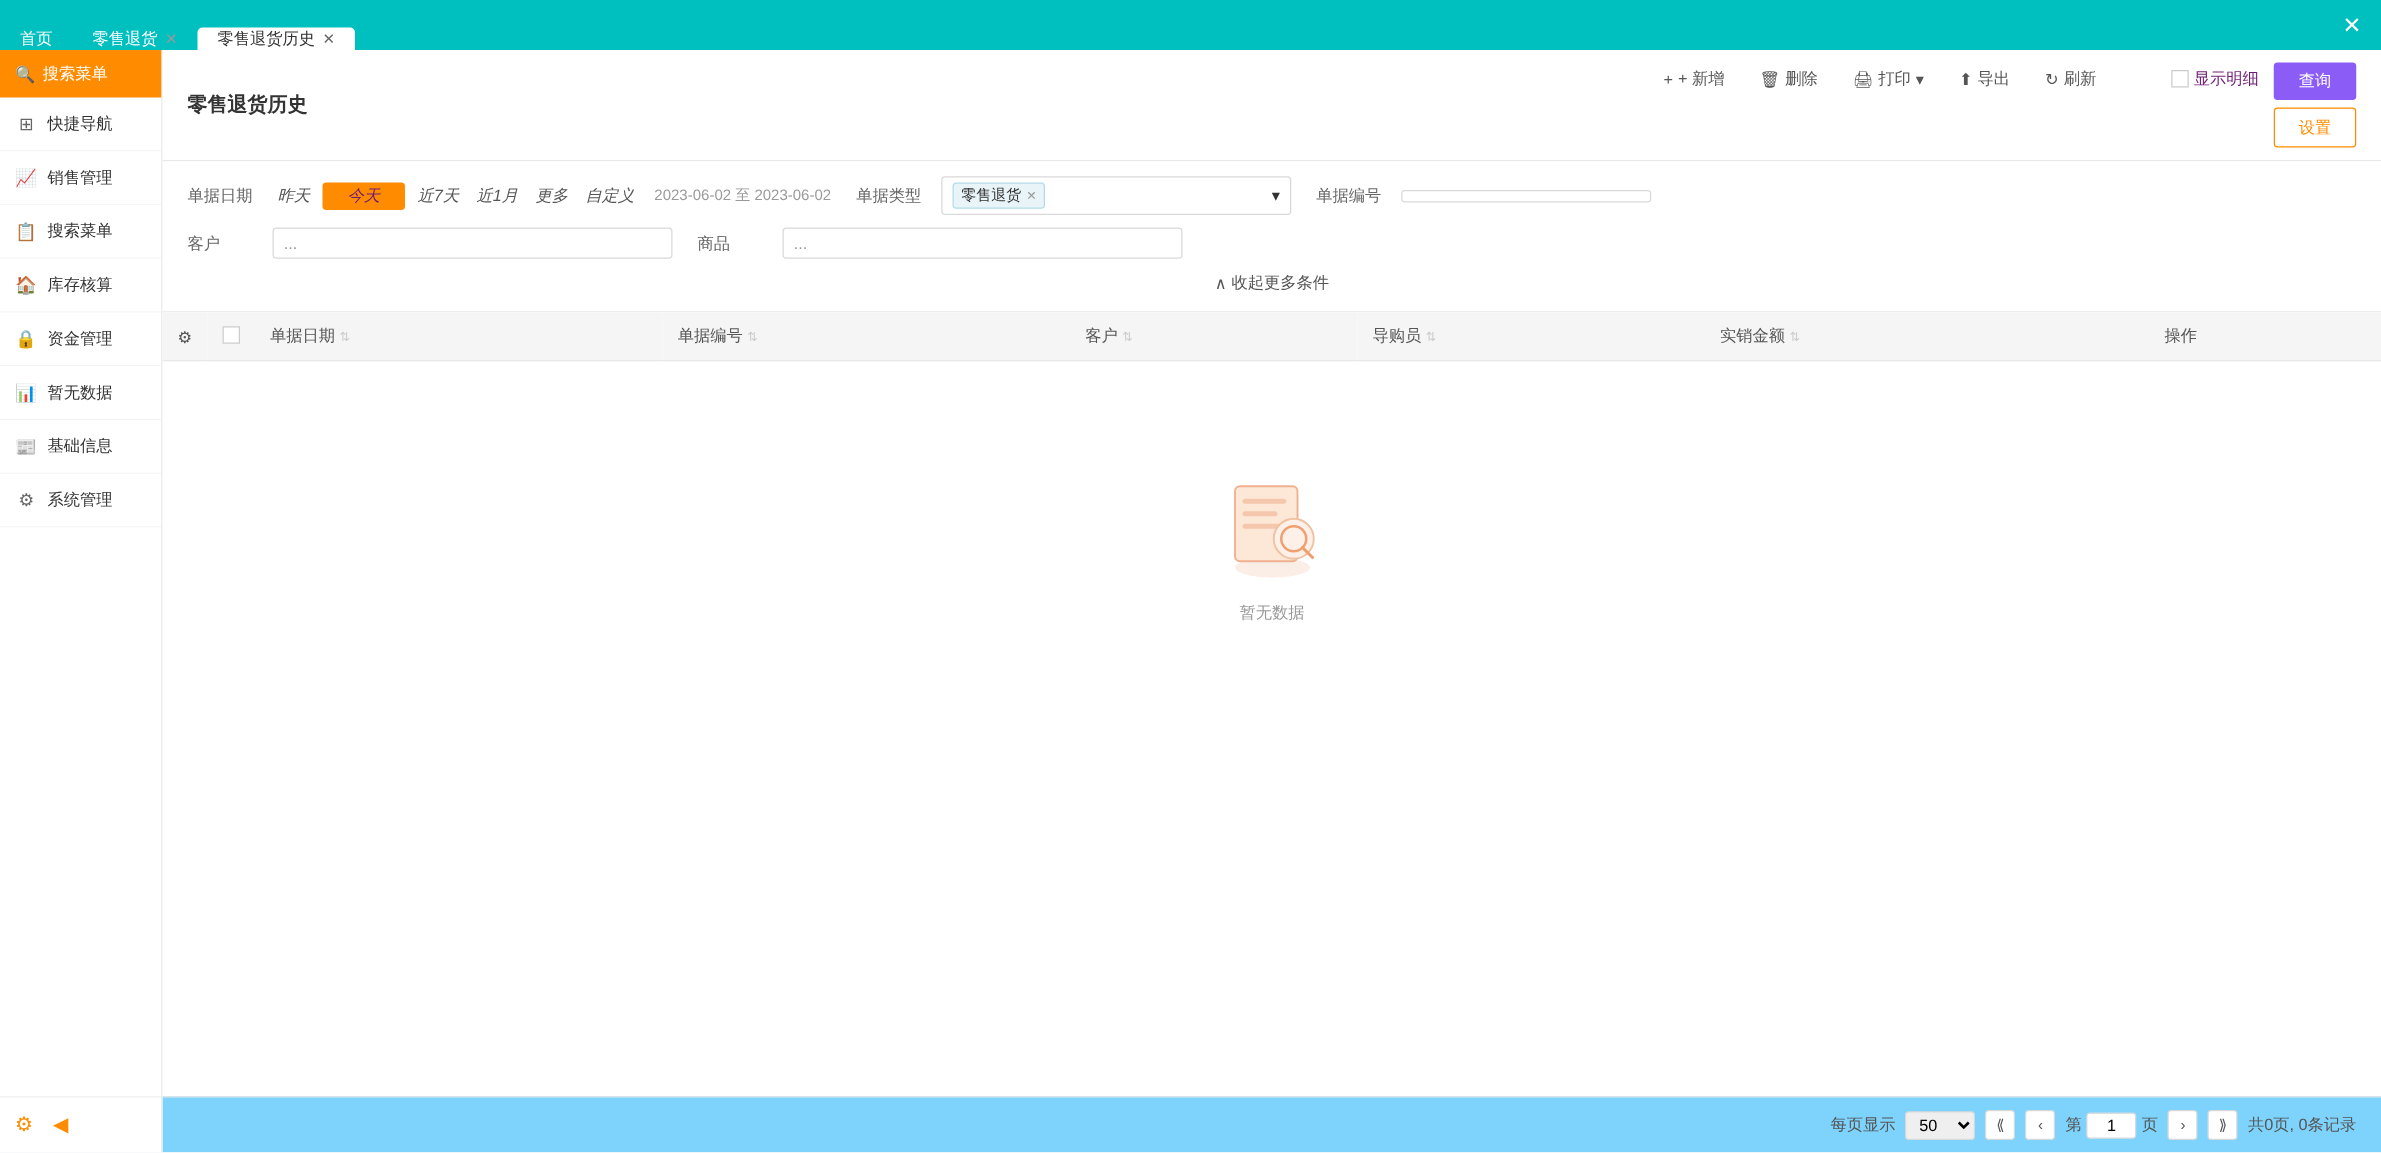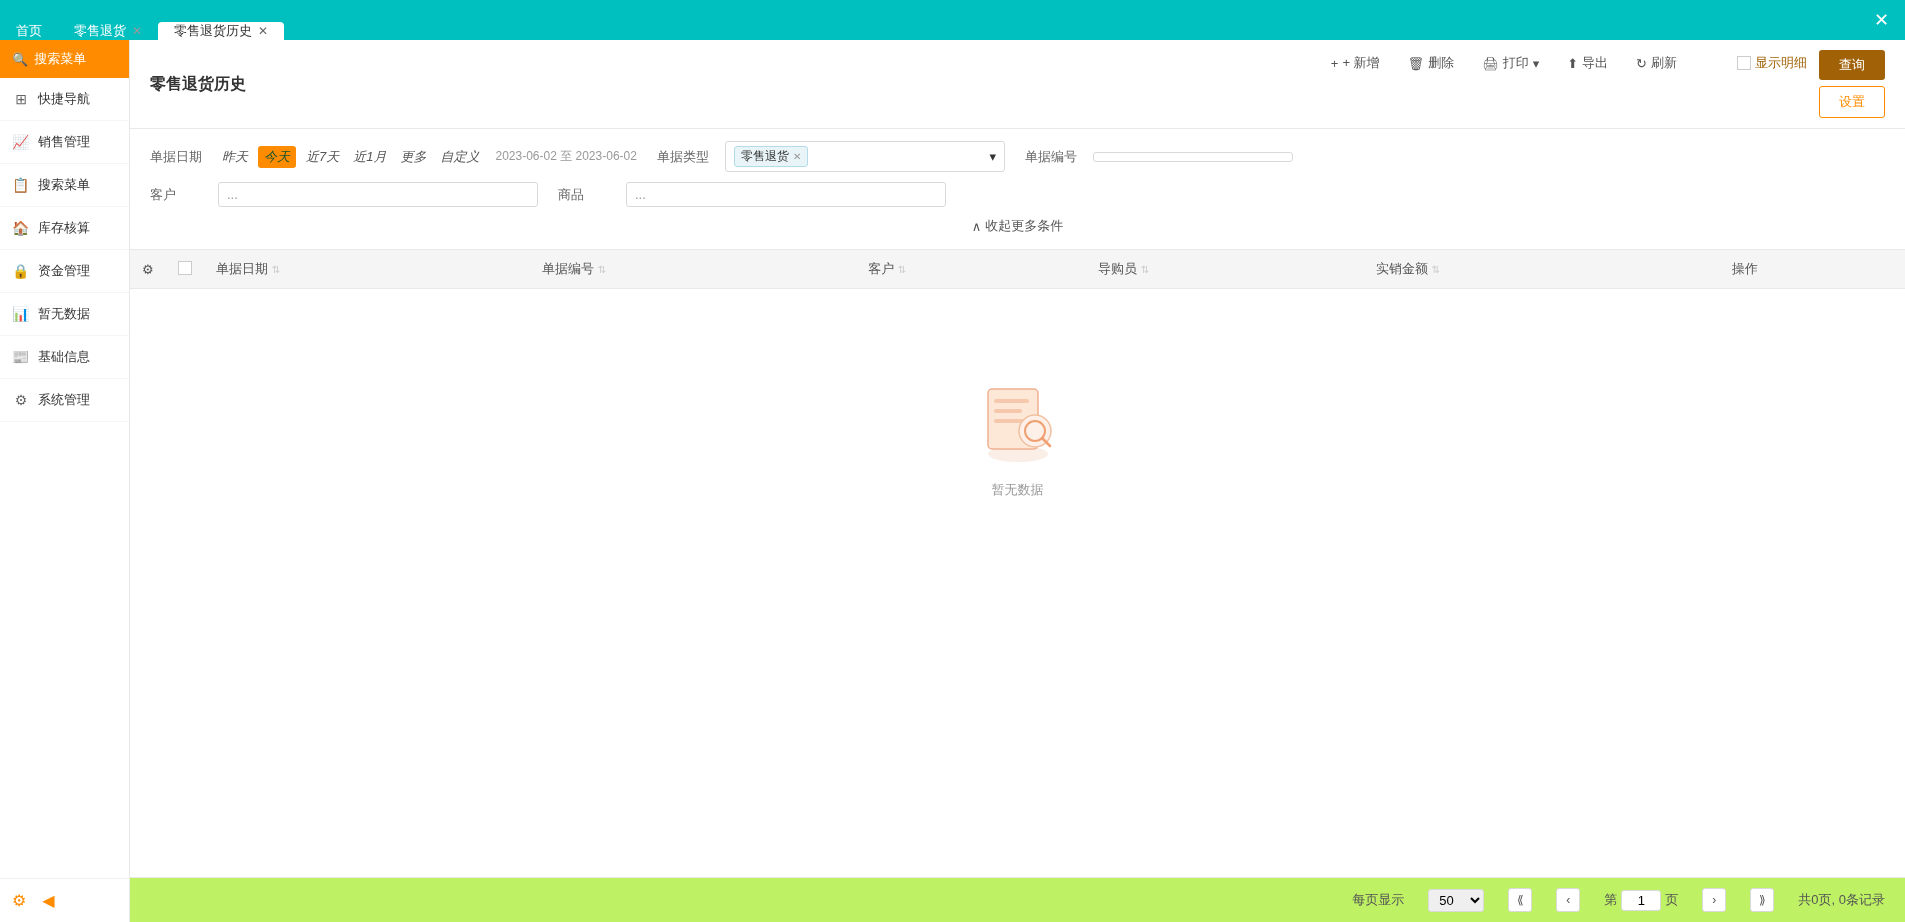--- a/index.html
+++ b/index.html
@@ -27,58 +27,58 @@
     .sidebar-bottom-icon { cursor: pointer; color: #ff8c00; font-size: 16px; }
 
     
     .content { flex: 1; display: flex; flex-direction: column; overflow: hidden; background: #f5f5f5; }
 
     
     .page-header { background: #fff; padding: 10px 20px; display: flex; align-items: center; justify-content: space-between; border-bottom: 1px solid #e8e8e8; flex-shrink: 0; }
     .page-title { font-size: 16px; font-weight: bold; color: #333; }
     .toolbar { display: flex; align-items: center; gap: 12px; }
     .toolbar-btn { display: flex; align-items: center; gap: 4px; font-size: 13px; color: #555; cursor: pointer; padding: 4px 8px; border-radius: 3px; }
-    .display-detail { display: flex; align-items: center; gap: 4px; font-size: 13px; color: #a16207; cursor: pointer; padding-left: 40px; }
+    .display-detail { display: flex; align-items: center; gap: 4px; font-size: 13px; color: #701a75; cursor: pointer; padding-left: 40px; }
     .checkbox-square { width: 14px; height: 14px; border: 1px solid #ccc; display: inline-block; background: #fff; }
 
     
     .filter-area { background: #fff; padding: 12px 20px; border-bottom: 1px solid #e8e8e8; flex-shrink: 0; }
     .filter-row { display: flex; align-items: center; gap: 20px; margin-bottom: 10px; flex-wrap: wrap; }
     .filter-label { color: #666; font-size: 13px; white-space: nowrap; min-width: 60px; }
     .date-options { display: flex; align-items: center; gap: 6px; font-style: italic; }
     .date-opt { font-size: 13px; color: #555; cursor: pointer; padding: 2px 4px; }
-    .date-opt.active { background: #ff8c00; color: #14532d; border-radius: 3px; padding: 2px 6px; }
+    .date-opt.active { background: #ff8c00; color: #701a75; border-radius: 3px; padding: 2px 20px; }
     .date-range { font-size: 12px; color: #999; margin-left: 4px; }
     .filter-input { border: 1px solid #d9d9d9; border-radius: 3px; padding: 4px 8px; font-size: 13px; color: #999; min-width: 200px; cursor: pointer; display: flex; align-items: center; justify-content: space-between; }
     .filter-input-tag { background: #e8f4f8; border: 1px solid #b3dce8; border-radius: 3px; padding: 1px 6px; font-size: 12px; color: #333; display: flex; align-items: center; gap: 4px; }
     .filter-input-tag .remove { cursor: pointer; color: #999; font-size: 10px; }
     .filter-select { border: 1px solid #d9d9d9; border-radius: 3px; padding: 4px 8px; font-size: 13px; min-width: 280px; display: flex; align-items: center; justify-content: space-between; cursor: pointer; }
     .collapse-btn { display: flex; align-items: center; gap: 4px; color: #555; font-size: 13px; cursor: pointer; padding: 2px 8px; }
     .filter-row-2 { display: flex; align-items: center; gap: 20px; }
     .filter-field { display: flex; align-items: center; gap: 8px; }
     .filter-field-input { border: 1px solid #d9d9d9; border-radius: 3px; padding: 4px 8px; font-size: 13px; color: #999; min-width: 320px; display: flex; align-items: center; justify-content: space-between; cursor: pointer; }
     .collapse-row { display: flex; justify-content: center; margin-top: 8px; }
 
     
-    .query-btn { background: #a16207; color: #fff; border: none; border-radius: 3px; padding: 6px 20px; font-size: 13px; cursor: pointer; }
+    .query-btn { background: #8b5cf6; color: #fff; border: none; border-radius: 3px; padding: 6px 20px; font-size: 13px; cursor: pointer; }
     .setting-btn { background: #fff; color: #ff8c00; border: 1px solid #ff8c00; border-radius: 3px; padding: 6px 16px; font-size: 13px; cursor: pointer; }
     .action-btns { display: flex; flex-direction: column; gap: 6px; }
 
     
     .table-area { flex: 1; background: #fff; margin: 0; overflow: auto; }
     .data-table { width: 100%; border-collapse: collapse; }
     .data-table th { background: #f5f5f5; border-bottom: 1px solid #e8e8e8; padding: 10px 12px; font-size: 13px; color: #555; text-align: left; white-space: nowrap; font-weight: normal; }
     .table-settings-col { width: 36px; text-align: center; }
     .table-checkbox-col { width: 36px; text-align: center; }
     .empty-state { display: flex; flex-direction: column; align-items: center; justify-content: center; padding: 80px 0; }
     .empty-icon { width: 100px; height: 100px; margin-bottom: 12px; }
     .empty-text { color: #999; font-size: 13px; text-align: center; }
 
     
-    .pagination { background: #bef264; border-top: 1px solid #e8e8e8; padding: 10px 20px; display: flex; align-items: center; justify-content: flex-end; gap: 24px; flex-shrink: 0; }
+    .pagination { background: #7dd3fc; border-top: 1px solid #e8e8e8; padding: 10px 20px; display: flex; align-items: center; justify-content: flex-end; gap: 8px; flex-shrink: 0; }
     .pagination-label { font-size: 13px; color: #555; }
     .pagination-select { border: 1px solid #d9d9d9; border-radius: 3px; padding: 2px 6px; font-size: 13px; }
     .pagination-btn { border: 1px solid #d9d9d9; background: #fff; border-radius: 3px; width: 24px; height: 24px; display: flex; align-items: center; justify-content: center; cursor: pointer; font-size: 12px; color: #555; }
     .pagination-info { font-size: 13px; color: #555; display: flex; align-items: center; gap: 4px; }
     .page-num-input { border: 1px solid #d9d9d9; border-radius: 3px; width: 40px; text-align: center; padding: 2px; font-size: 13px; }
 
     .header-right { display: flex; align-items: flex-start; gap: 12px; }
   </style>
 </head>
 <body>

